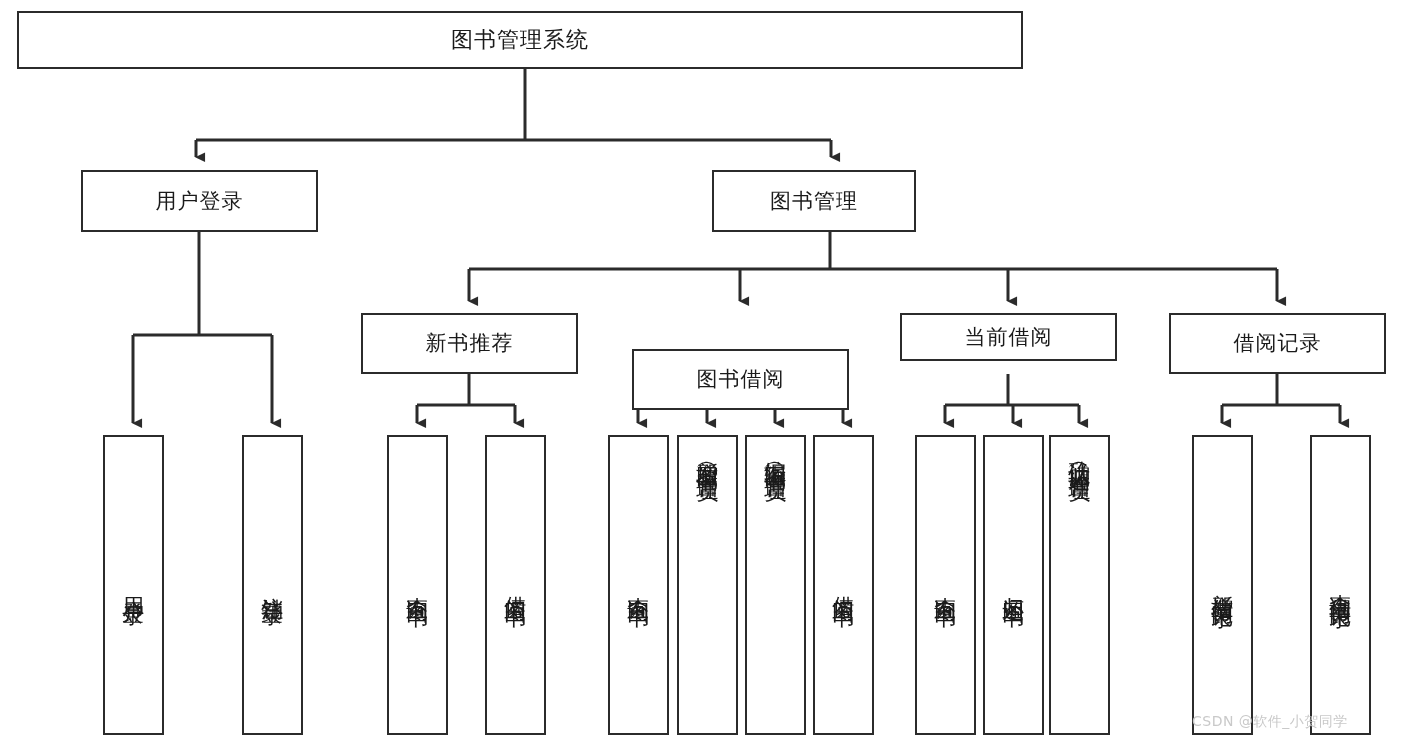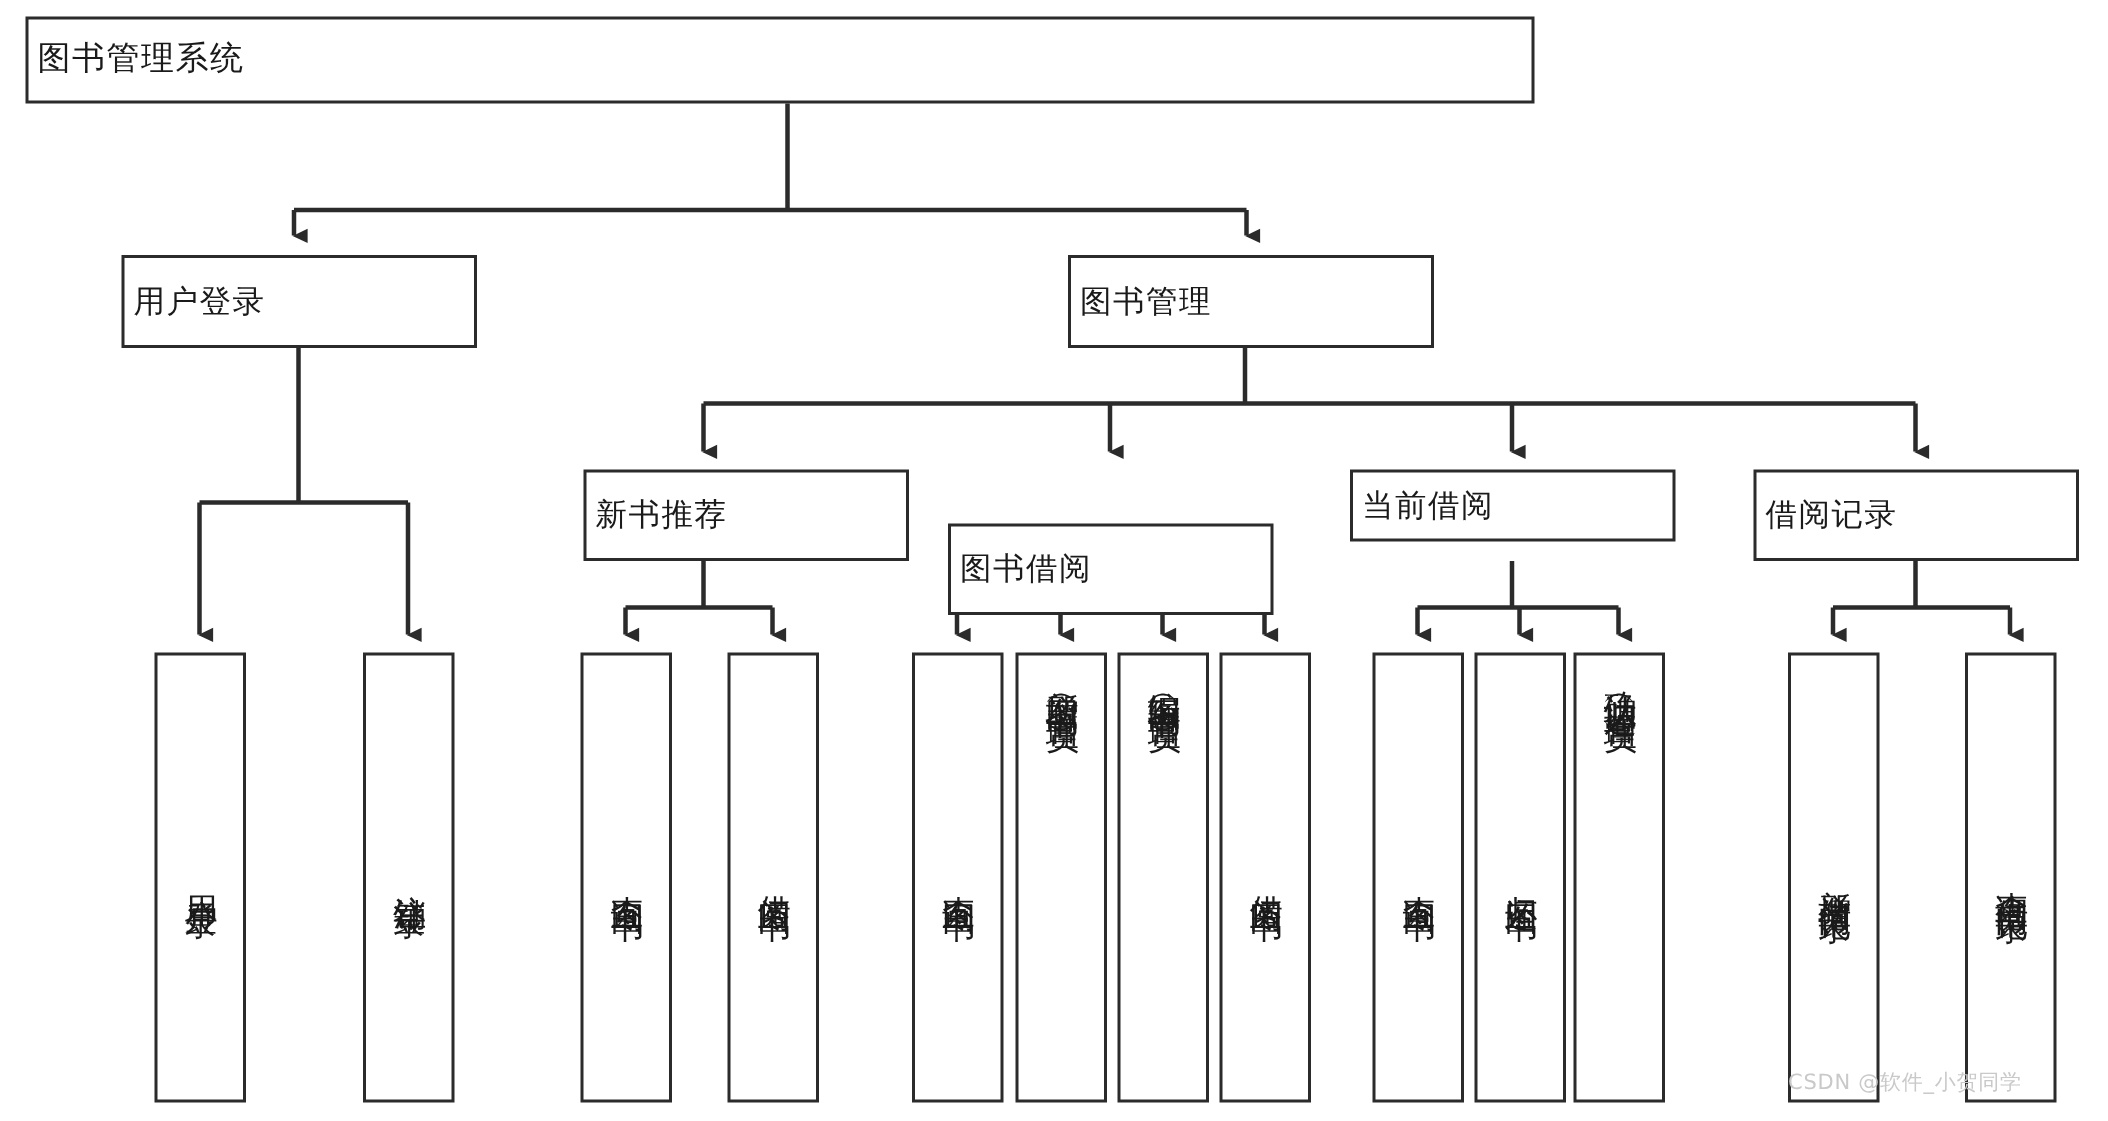--- a/index.html
+++ b/index.html
@@ -27,20 +27,21 @@
     pointer-events: none;
   }
   .node {
     position: absolute;
     box-sizing: border-box;
     border: 2px solid #2b2b2b;
     background: #ffffff;
     color: #1a1a1a;
     display: flex;
     align-items: center;
+    justify-content: center;
     text-align: center;
     line-height: 1.15;
   }
   
   .node.horiz {
     font-size: 21px;
     letter-spacing: 1px;
     padding: 2px 6px;
   }
   .node.root {
@@ -123,25 +124,25 @@
     </g>
   </svg>
 
   <div class="node horiz root" style="left:17px; top:11px; width:1006px; height:58px;">
     <span>图书管理系统</span>
   </div>
 
   <div class="node horiz" style="left:81px; top:170px; width:237px; height:62px;">
     <span>用户登录</span>
   </div>
-  <div class="node horiz" style="left:712px; top:170px; width:244px; height:62px;">
+  <div class="node horiz" style="left:712px; top:170px; width:204px; height:62px;">
     <span>图书管理</span>
   </div>
 
-  <div class="node horiz" style="left:361px; top:313px; width:217px; height:61px;margin-left:28px;">
+  <div class="node horiz" style="left:361px; top:313px; width:217px; height:61px;">
     <span>新书推荐</span>
   </div>
   <div class="node horiz" style="left:632px; top:313px; width:217px; height:61px;margin-top:36px;">
     <span>图书借阅</span>
   </div>
   <div class="node horiz" style="left:900px; top:313px; width:217px; height:48px;">
     <span>当前借阅</span>
   </div>
   <div class="node horiz" style="left:1169px; top:313px; width:217px; height:61px;font-family:Liberation Serif, serif;">
     <span>借阅记录</span>

